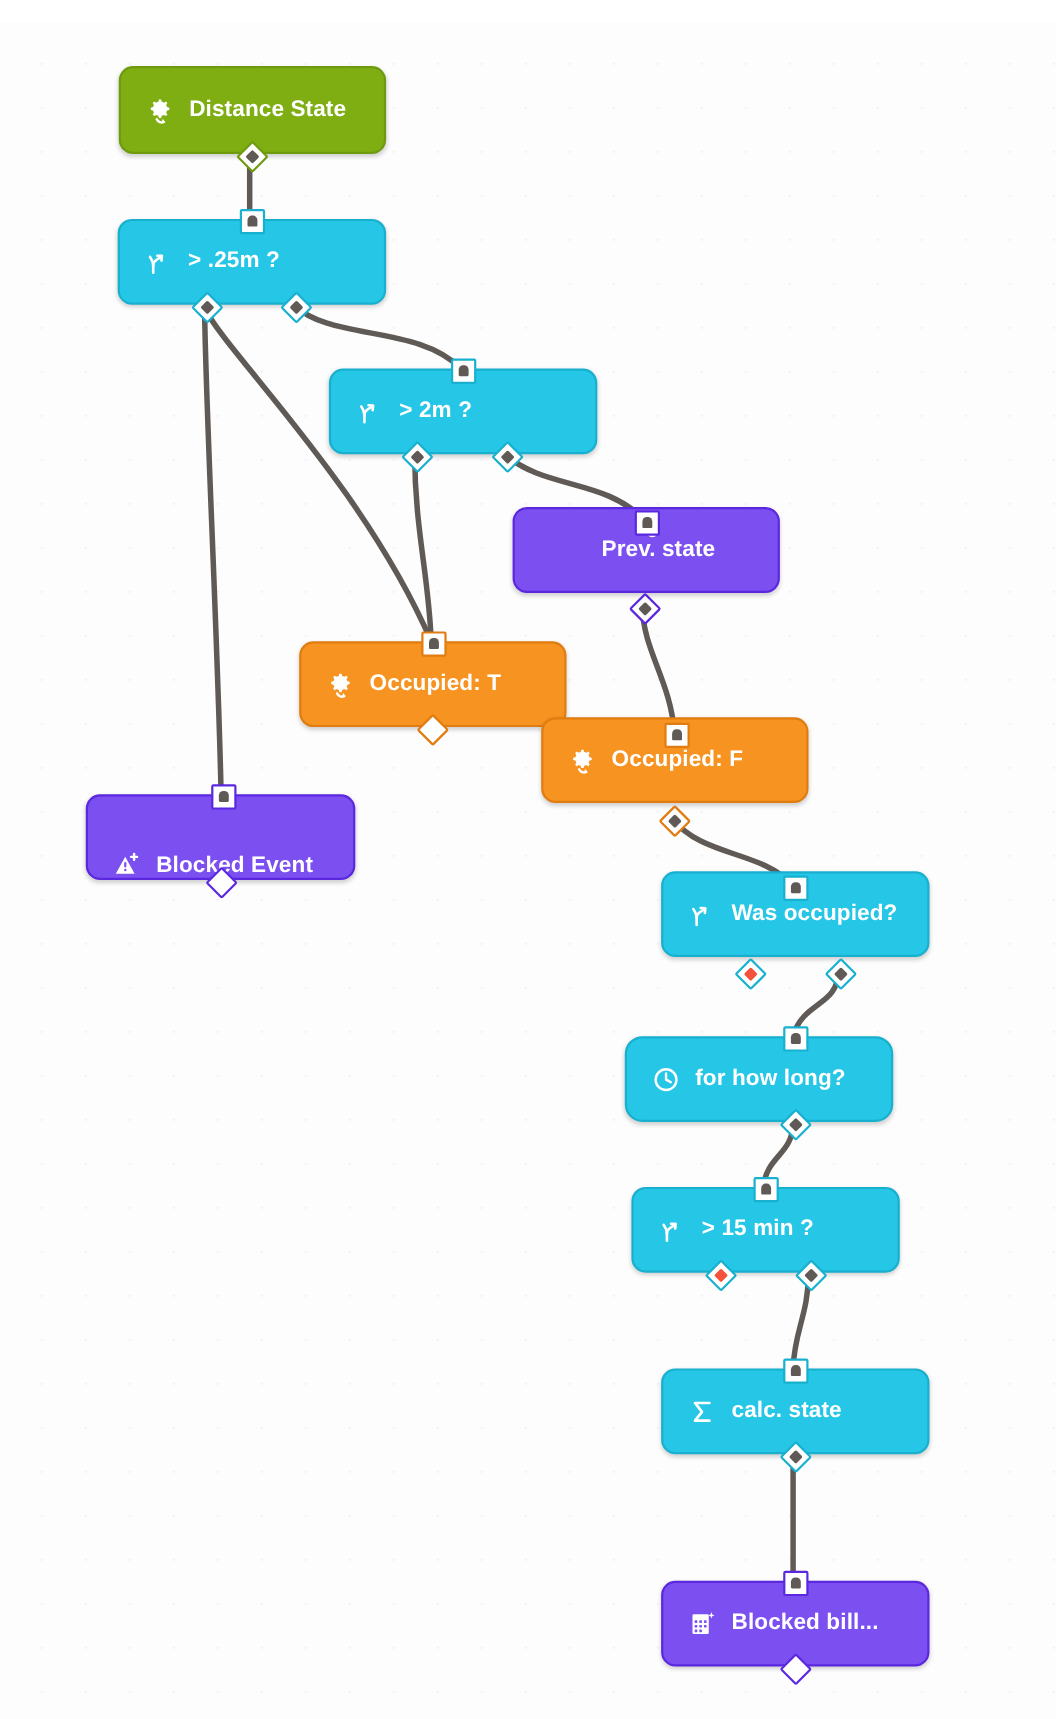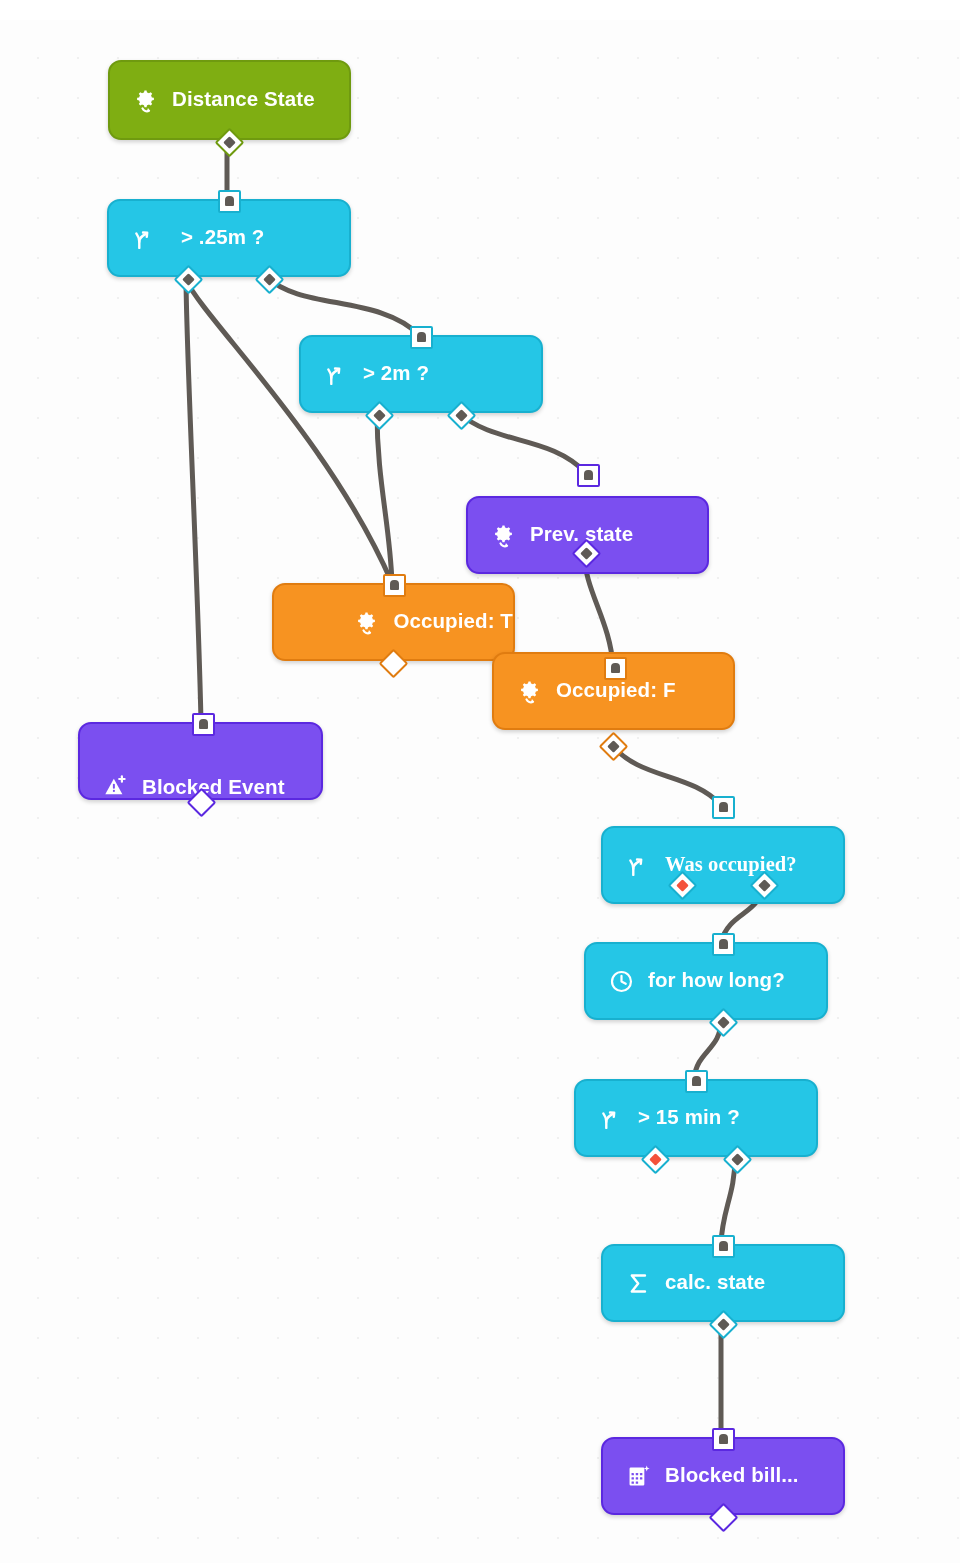--- a/index.html
+++ b/index.html
@@ -133,52 +133,52 @@
         <span class="ico">
           <svg xmlns="http://www.w3.org/2000/svg" viewBox="0 0 24 24" width="25" height="25" fill="#fff">
             <path d="M11 2.4 L13 2.4 L13.45 4.35 A7.3 7.3 0 0 1 15.3 5.12 L17 4.05 L18.4 5.45 L17.33 7.15 A7.3 7.3 0 0 1 18.1 9 L20.05 9.45 L20.05 11.45 L18.1 11.9 A7.3 7.3 0 0 1 17.33 13.75 L18.4 15.45 L17 16.85 L15.3 15.78 A7.3 7.3 0 0 1 13.45 16.55 L13 18.5 L11 18.5 L10.55 16.55 A7.3 7.3 0 0 1 8.7 15.78 L7 16.85 L5.6 15.45 L6.67 13.75 A7.3 7.3 0 0 1 5.9 11.9 L3.95 11.45 L3.95 9.45 L5.9 9 A7.3 7.3 0 0 1 6.67 7.15 L5.6 5.45 L7 4.05 L8.7 5.12 A7.3 7.3 0 0 1 10.55 4.35 Z"></path>
             <circle cx="12" cy="10.45" r="3.4" fill="#fff"></circle>
             <path d="M9.1 19.6 A4.6 4.6 0 0 0 15.4 21.9" fill="none" stroke="#fff" stroke-width="2.1" stroke-linecap="round"></path>
             <path d="M14.4 19.2 L16.1 21.7 L13.3 22.3 Z"></path>
           </svg>
         </span>
         <span class="lbl">Distance State</span>
       </div>
-      <div class="node t-cyan" style="left: 107px; top: 179px; width: 244px; height: 78px; gap: 10px;">
+      <div class="node t-cyan" style="left: 107px; top: 179px; width: 244px; height: 78px;">
         <span class="ico">
           <svg xmlns="http://www.w3.org/2000/svg" viewBox="0 0 24 24" width="25" height="25" fill="none" stroke="#fff" stroke-width="2.3" stroke-linecap="round" stroke-linejoin="round">
             <path d="M7 21 L7 15 C7 11 10 9.5 13.5 7.5"></path>
             <path d="M7 15 C7 11 5.5 9 4.2 7.2"></path>
             <path d="M10.6 6.2 L14.6 6.4 L14.2 10.4"></path>
           </svg>
         </span>
         <span class="lbl">&gt; .25m ?</span>
       </div>
       <div class="node t-cyan" style="left: 299px; top: 315px; width: 244px; height: 78px;">
         <span class="ico">
           <svg xmlns="http://www.w3.org/2000/svg" viewBox="0 0 24 24" width="25" height="25" fill="none" stroke="#fff" stroke-width="2.3" stroke-linecap="round" stroke-linejoin="round">
             <path d="M7 21 L7 15 C7 11 10 9.5 13.5 7.5"></path>
             <path d="M7 15 C7 11 5.5 9 4.2 7.2"></path>
             <path d="M10.6 6.2 L14.6 6.4 L14.2 10.4"></path>
           </svg>
         </span>
         <span class="lbl">&gt; 2m ?</span>
       </div>
-      <div class="node t-purple" style="left: 466px; top: 476px; width: 243px; height: 78px;">
+      <div class="node t-purple" style="left: 466px; top: 441px; width: 243px; height: 78px; flex-direction: column;">
         <span class="ico">
           <svg xmlns="http://www.w3.org/2000/svg" viewBox="0 0 24 24" width="25" height="25" fill="#fff">
             <path d="M11 2.4 L13 2.4 L13.45 4.35 A7.3 7.3 0 0 1 15.3 5.12 L17 4.05 L18.4 5.45 L17.33 7.15 A7.3 7.3 0 0 1 18.1 9 L20.05 9.45 L20.05 11.45 L18.1 11.9 A7.3 7.3 0 0 1 17.33 13.75 L18.4 15.45 L17 16.85 L15.3 15.78 A7.3 7.3 0 0 1 13.45 16.55 L13 18.5 L11 18.5 L10.55 16.55 A7.3 7.3 0 0 1 8.7 15.78 L7 16.85 L5.6 15.45 L6.67 13.75 A7.3 7.3 0 0 1 5.9 11.9 L3.95 11.45 L3.95 9.45 L5.9 9 A7.3 7.3 0 0 1 6.67 7.15 L5.6 5.45 L7 4.05 L8.7 5.12 A7.3 7.3 0 0 1 10.55 4.35 Z"></path>
             <circle cx="12" cy="10.45" r="3.4" fill="#fff"></circle>
             <path d="M9.1 19.6 A4.6 4.6 0 0 0 15.4 21.9" fill="none" stroke="#fff" stroke-width="2.1" stroke-linecap="round"></path>
             <path d="M14.4 19.2 L16.1 21.7 L13.3 22.3 Z"></path>
           </svg>
         </span>
         <span class="lbl">Prev. state</span>
       </div>
-      <div class="node t-orange" style="left: 272px; top: 563px; width: 243px; height: 78px; justify-content: flex-end;">
+      <div class="node t-orange" style="left: 272px; top: 563px; width: 243px; height: 78px;">
         <span class="ico">
           <svg xmlns="http://www.w3.org/2000/svg" viewBox="0 0 24 24" width="25" height="25" fill="#fff">
             <path d="M11 2.4 L13 2.4 L13.45 4.35 A7.3 7.3 0 0 1 15.3 5.12 L17 4.05 L18.4 5.45 L17.33 7.15 A7.3 7.3 0 0 1 18.1 9 L20.05 9.45 L20.05 11.45 L18.1 11.9 A7.3 7.3 0 0 1 17.33 13.75 L18.4 15.45 L17 16.85 L15.3 15.78 A7.3 7.3 0 0 1 13.45 16.55 L13 18.5 L11 18.5 L10.55 16.55 A7.3 7.3 0 0 1 8.7 15.78 L7 16.85 L5.6 15.45 L6.67 13.75 A7.3 7.3 0 0 1 5.9 11.9 L3.95 11.45 L3.95 9.45 L5.9 9 A7.3 7.3 0 0 1 6.67 7.15 L5.6 5.45 L7 4.05 L8.7 5.12 A7.3 7.3 0 0 1 10.55 4.35 Z"></path>
             <circle cx="12" cy="10.45" r="3.4" fill="#fff"></circle>
             <path d="M9.1 19.6 A4.6 4.6 0 0 0 15.4 21.9" fill="none" stroke="#fff" stroke-width="2.1" stroke-linecap="round"></path>
             <path d="M14.4 19.2 L16.1 21.7 L13.3 22.3 Z"></path>
           </svg>
         </span>
         <span class="lbl">Occupied: T</span>
       </div>
@@ -198,31 +198,31 @@
           <svg xmlns="http://www.w3.org/2000/svg" viewBox="0 0 24 24" width="25" height="25" fill="#fff">
             <path d="M10.4 5.6 L2.2 20.4 L18.6 20.4 Z"></path>
             <rect x="9.5" y="10.2" width="1.9" height="4.8" rx="0.9" fill="#7b4ff0"></rect>
             <circle cx="10.45" cy="17.2" r="1.05" fill="#7b4ff0"></circle>
             <rect x="17.1" y="2.1" width="2.1" height="7.3" rx="1" fill="#fff"></rect>
             <rect x="14.5" y="4.7" width="7.3" height="2.1" rx="1" fill="#fff"></rect>
           </svg>
         </span>
         <span class="lbl">Blocked Event</span>
       </div>
-      <div class="node t-cyan" style="left: 601px; top: 806px; width: 244px; height: 78px; font-family: Liberation Serif, serif;">
+      <div class="node t-cyan" style="left: 601px; top: 772px; width: 244px; height: 78px;">
         <span class="ico">
           <svg xmlns="http://www.w3.org/2000/svg" viewBox="0 0 24 24" width="25" height="25" fill="none" stroke="#fff" stroke-width="2.3" stroke-linecap="round" stroke-linejoin="round">
             <path d="M7 21 L7 15 C7 11 10 9.5 13.5 7.5"></path>
             <path d="M7 15 C7 11 5.5 9 4.2 7.2"></path>
             <path d="M10.6 6.2 L14.6 6.4 L14.2 10.4"></path>
           </svg>
         </span>
         <span class="lbl">Was occupied?</span>
       </div>
-      <div class="node t-cyan" style="left: 584px; top: 922px; width: 244px; height: 78px;">
+      <div class="node t-cyan" style="left: 568px; top: 922px; width: 244px; height: 78px; border-radius: 16px;">
         <span class="ico">
           <svg xmlns="http://www.w3.org/2000/svg" viewBox="0 0 24 24" width="25" height="25" fill="none" stroke="#fff" stroke-width="2.1" stroke-linecap="round" stroke-linejoin="round">
             <circle cx="12" cy="12" r="9.1"></circle>
             <path d="M12 6.6 L12 12 L16.1 14.2"></path>
           </svg>
         </span>
         <span class="lbl">for how long?</span>
       </div>
       <div class="node t-cyan" style="left: 574px; top: 1059px; width: 244px; height: 78px;">
         <span class="ico">

